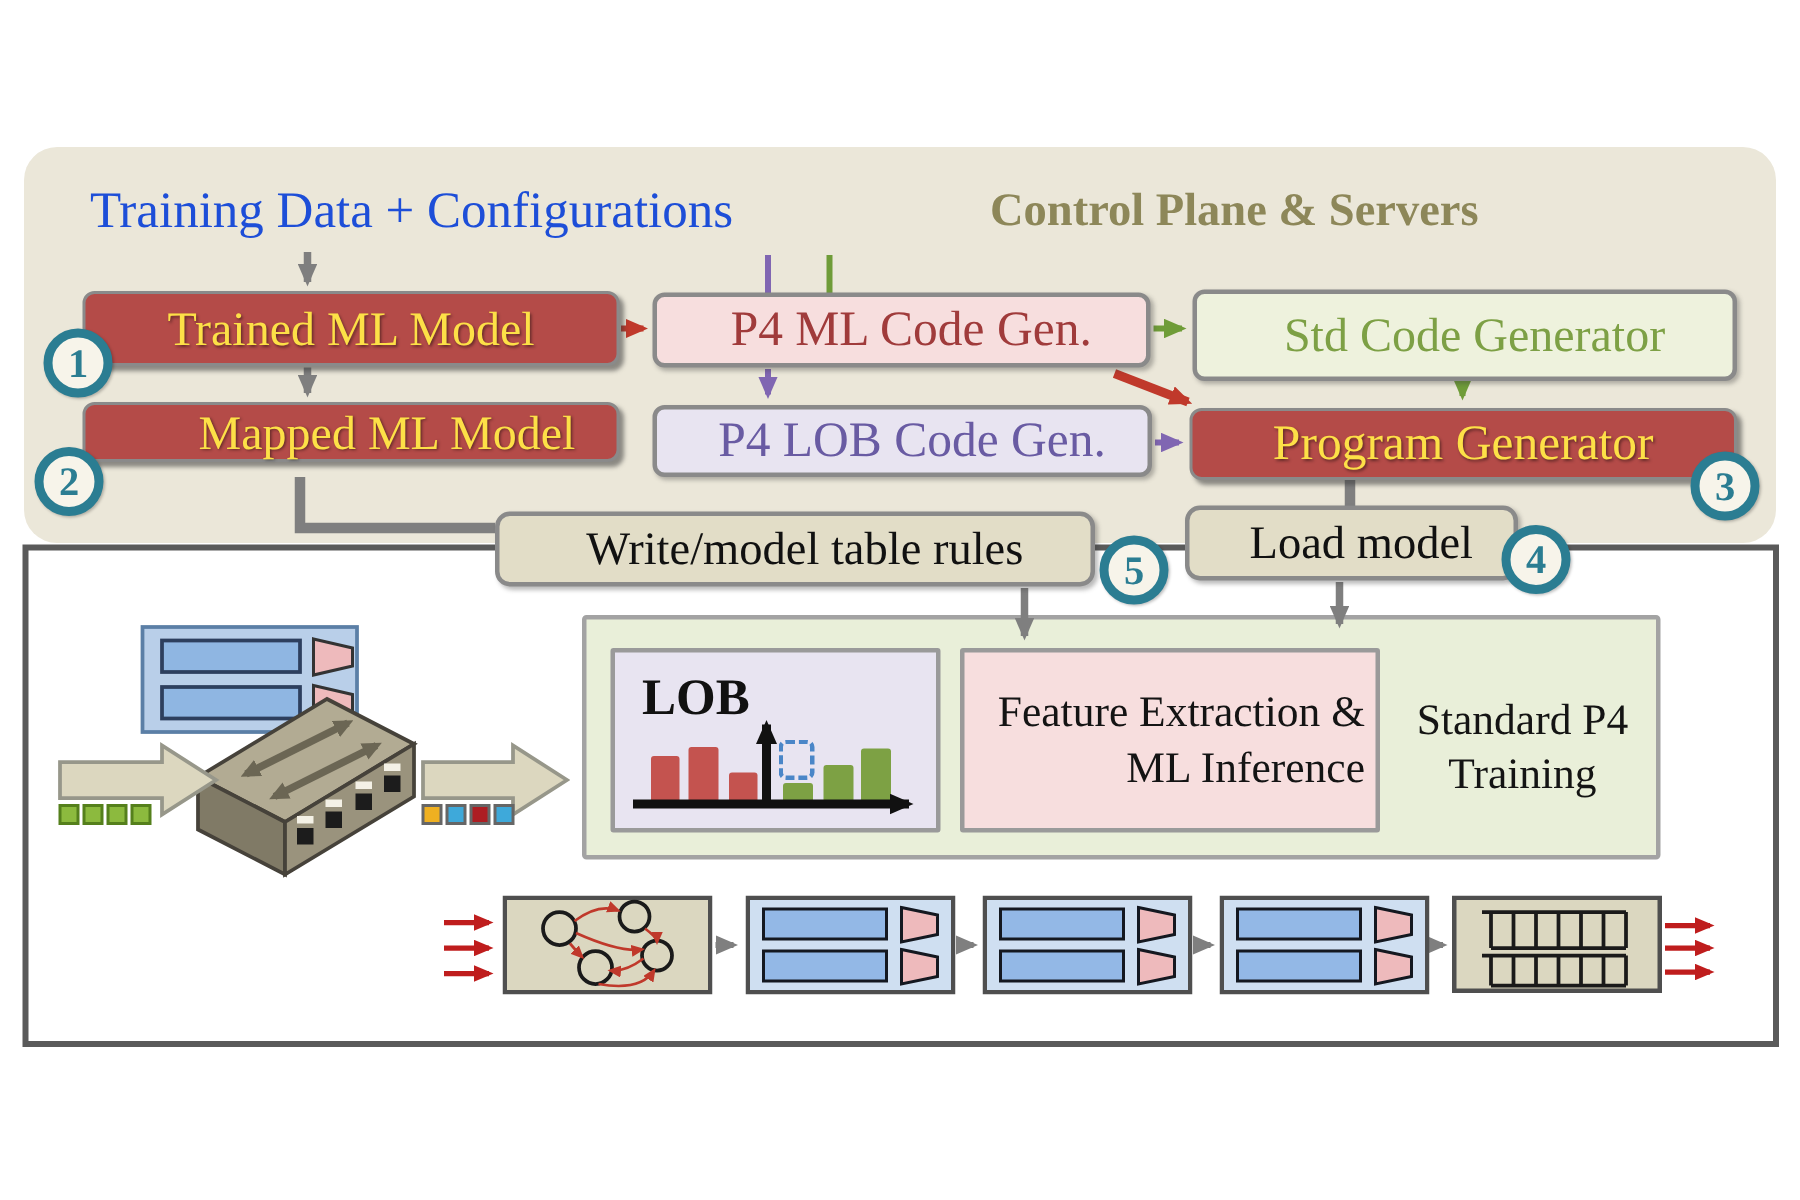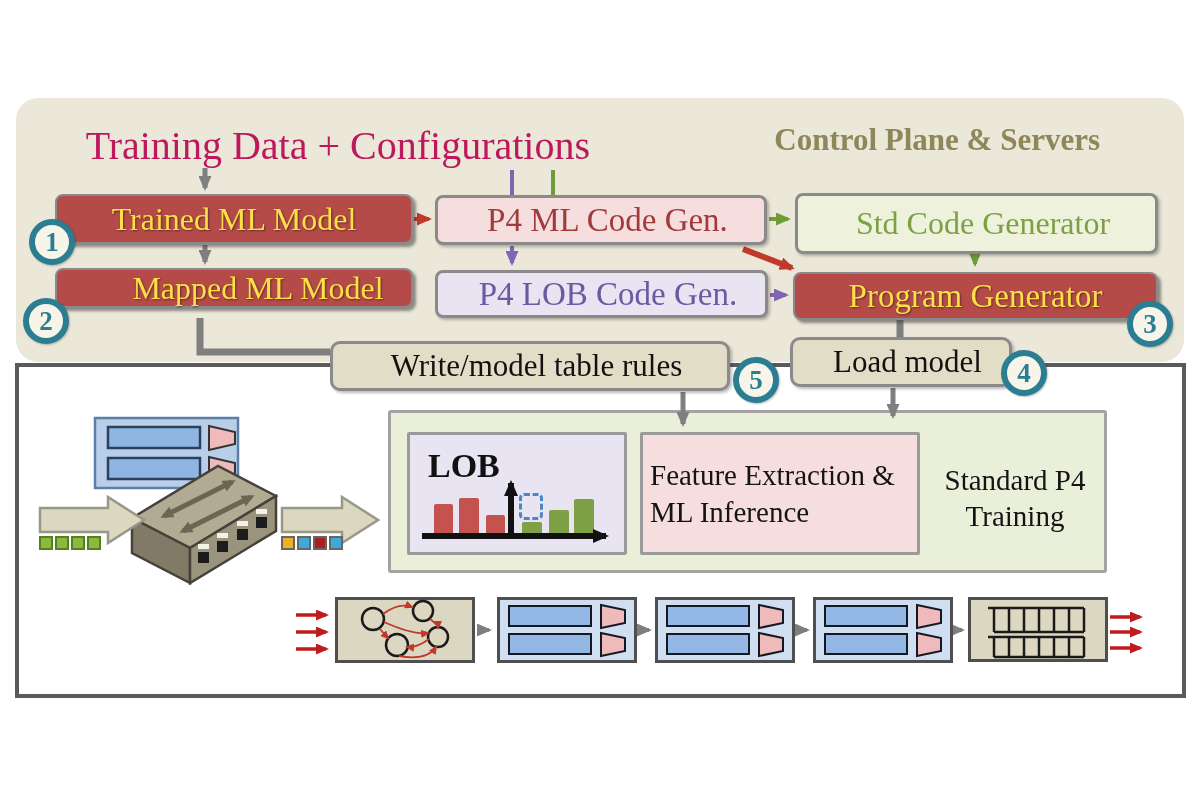--- a/index.html
+++ b/index.html
@@ -7,22 +7,22 @@
           font-family:"Liberation Serif","DejaVu Serif",serif;}
 
   .abs{position:absolute;}
 
   
   #cp-bg{left:16px;top:98px;width:1168px;height:264px;background:#ebe7d9;border-radius:22px;z-index:1;}
   #dp-bg{left:15px;top:363px;width:1171px;height:335px;background:#ffffff;border:4px solid #5a5a5a;
          box-sizing:border-box;z-index:1;}
 
   
-  #training-label{left:60px;top:122px;width:530px;text-align:right;font-size:40px;color:#be185d;z-index:5;}
-  #cp-title{left:660px;top:122px;width:440px;text-align:right;font-size:31px;font-weight:bold;color:#8d8759;z-index:5;}
+  #training-label{left:60px;top:122px;width:530px;text-align:left;font-size:34px;color:#1d4ed8;z-index:5;}
+  #cp-title{left:660px;top:122px;width:440px;text-align:left;font-size:31px;font-weight:bold;color:#8d8759;z-index:5;}
   #dp-title{left:50px;top:612px;width:215px;text-align:center;font-size:35px;font-weight:bold;color:#17365d;z-index:5;}
 
   
   .box{position:absolute;display:flex;align-items:center;justify-content:center;box-sizing:border-box;
        border-radius:8px;z-index:5;}
   .red{background:#b44b48;border:2px solid #8a8a8a;color:#fde047;font-weight:normal;font-size:32px;
        text-shadow:1px 1px 2px rgba(0,0,0,.45);box-shadow:3px 3px 3px rgba(60,60,60,.55);}
   .outlined{border:3px solid #8a8a8a;box-shadow:2px 2px 3px rgba(60,60,60,.35);padding-left:13px;}
   #trained-box{left:55px;top:194px;width:358px;height:50px;}
   #mapped-box{left:55px;top:268px;width:358px;height:40px;padding-left:48px;}
@@ -33,21 +33,21 @@
   #write-box{left:330px;top:341px;width:400px;height:50px;background:#e2ddc7;color:#111;font-size:31px;border-radius:10px;}
   #load-box{left:790px;top:337px;width:222px;height:50px;background:#e2ddc7;color:#111;font-size:31px;border-radius:10px;}
 
   
   #sp4-container{left:388px;top:410px;width:719px;height:163px;background:#e9efd9;border:3px solid #a3a3a3;
                  box-sizing:border-box;border-radius:3px;z-index:2;}
   #lob-box{left:407px;top:432px;width:220px;height:123px;background:#e8e4f1;border:3px solid #9a9a9a;
            box-sizing:border-box;border-radius:2px;z-index:5;}
   #fe-box{left:640px;top:432px;width:280px;height:123px;background:#f7dede;border:3px solid #9a9a9a;
           box-sizing:border-box;border-radius:2px;z-index:5;display:flex;align-items:center;justify-content:center;
-          text-align:left;font-size:29px;color:#141414;line-height:1.25;}
+          text-align:right;font-size:29px;color:#141414;line-height:1.25;}
   #fe-box .inner{width:260px;}
   #sp4-label{left:925px;top:462px;width:180px;text-align:center;font-size:29px;color:#141414;line-height:1.25;z-index:5;}
 
   
   #lob-label{position:absolute;left:18px;top:12px;font-size:34px;color:#111;font-weight:bold;}
   #lob-bars{position:absolute;left:0;top:0;width:100%;height:100%;}
   .lob-bar{position:absolute;border-radius:2px;}
   .lob-highlight{position:absolute;border:3px dashed #4a86c8;border-radius:5px;background:transparent;box-sizing:border-box;}
 
   

